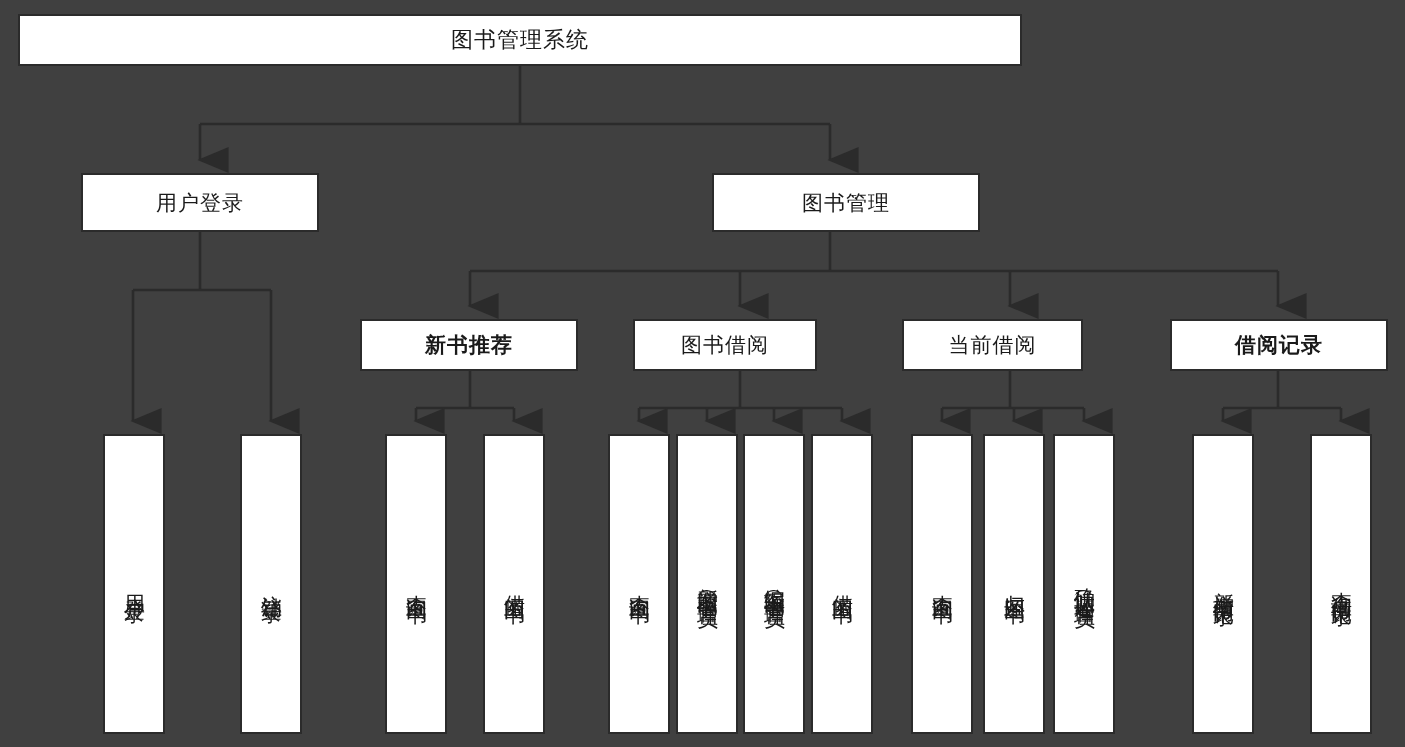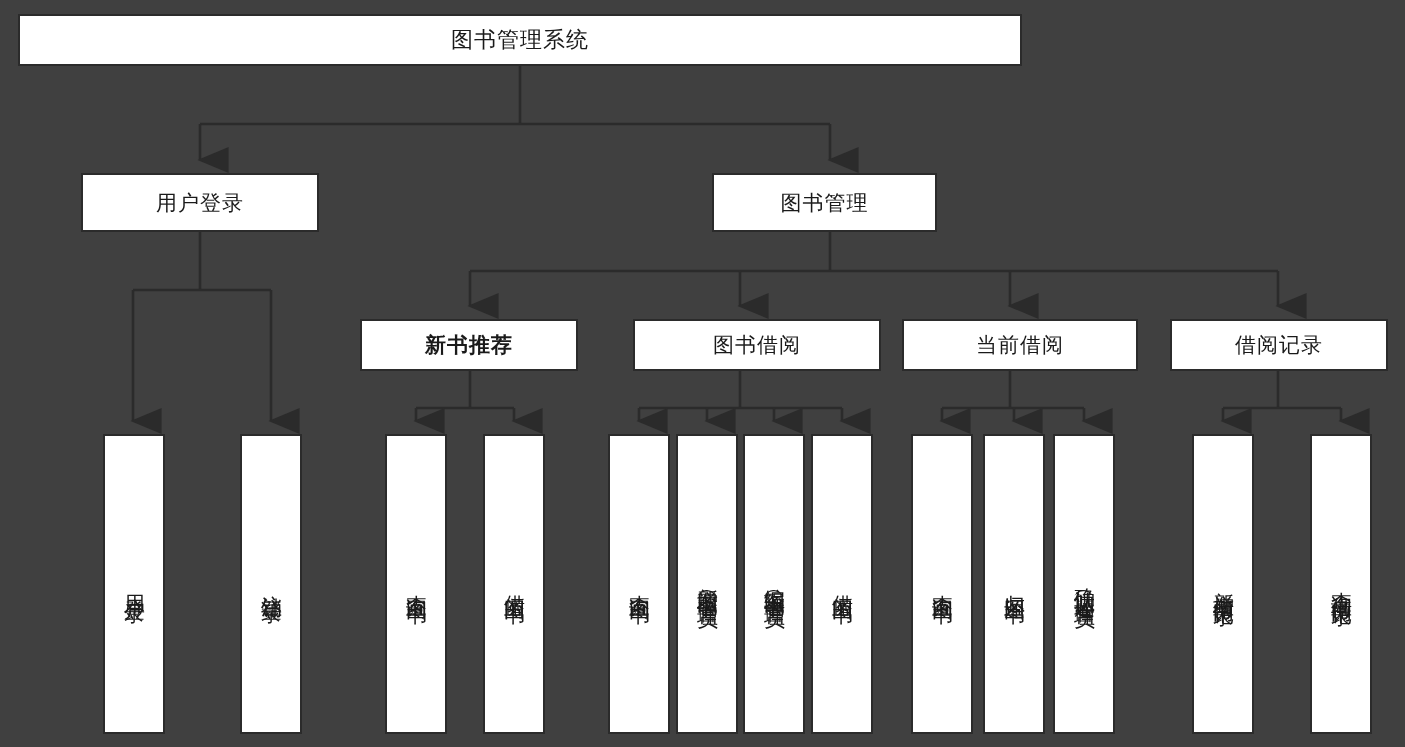--- a/index.html
+++ b/index.html
@@ -121,34 +121,34 @@
     </g>
   </svg>
 
   <div class="node horiz root" style="left: 18px; top: 14px; width: 1004px; height: 52px;">
     <span>图书管理系统</span>
   </div>
 
   <div class="node horiz" style="left: 81px; top: 173px; width: 238px; height: 59px;">
     <span>用户登录</span>
   </div>
-  <div class="node horiz" style="left: 712px; top: 173px; width: 225px; height: 59px;">
+  <div class="node horiz" style="left: 712px; top: 173px; width: 268px; height: 59px;">
     <span>图书管理</span>
   </div>
 
   <div class="node horiz" style="left: 360px; top: 319px; width: 218px; height: 52px; font-weight: bold;">
     <span>新书推荐</span>
   </div>
-  <div class="node horiz" style="left: 633px; top: 319px; width: 248px; height: 52px;">
+  <div class="node horiz" style="left: 633px; top: 319px; width: 184px; height: 52px;">
     <span>图书借阅</span>
   </div>
-  <div class="node horiz" style="left: 902px; top: 319px; width: 236px; height: 52px;">
+  <div class="node horiz" style="left: 902px; top: 319px; width: 181px; height: 52px;">
     <span>当前借阅</span>
   </div>
-  <div class="node horiz" style="left: 1170px; top: 319px; width: 218px; height: 52px;">
+  <div class="node horiz" style="left: 1170px; top: 319px; width: 218px; height: 52px; font-weight: bold;">
     <span>借阅记录</span>
   </div>
 
   <div class="node vert" style="left: 103px; top: 434px; width: 62px; height: 300px;">
     <span class="vtext">用户登录</span>
   </div>
   <div class="node vert" style="left: 240px; top: 434px; width: 62px; height: 300px;">
     <span class="vtext">注销登录</span>
   </div>
   <div class="node vert" style="left: 385px; top: 434px; width: 62px; height: 300px;">

